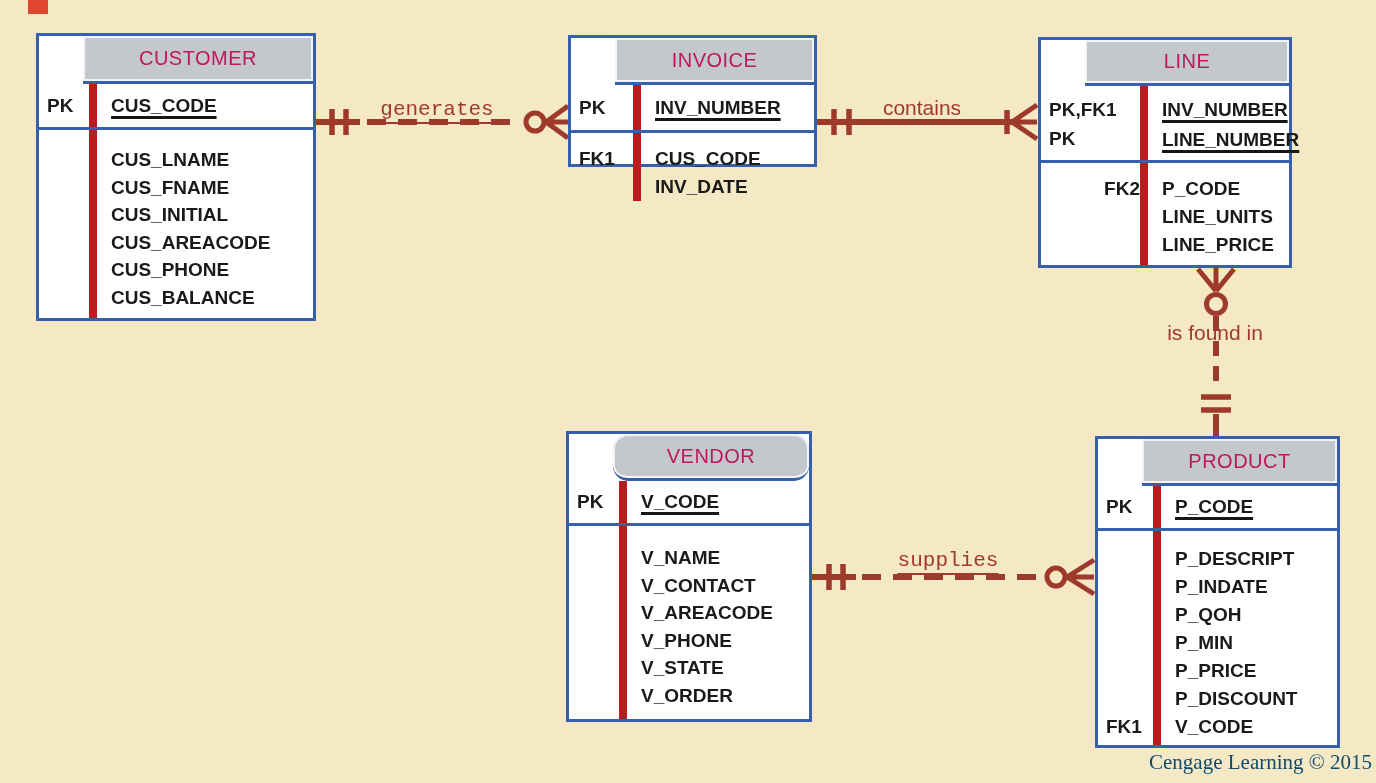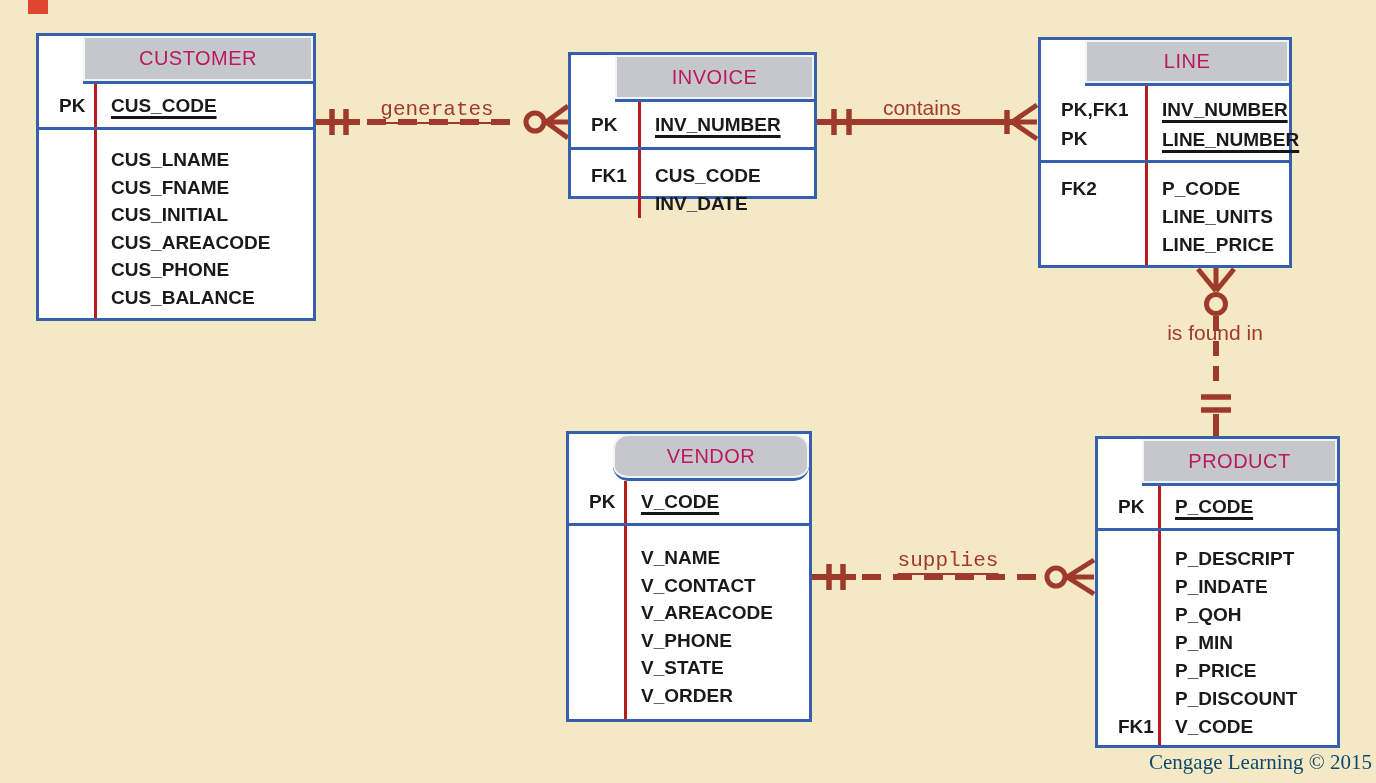--- a/index.html
+++ b/index.html
@@ -18,21 +18,21 @@
   .ehead{
     box-sizing:border-box; flex:0 0 auto;
     background:#c4c8cc; border-bottom:3px solid #3560ad;
     box-shadow:inset 0 0 0 2px rgba(255,255,255,.8);
     display:flex; align-items:center; justify-content:center;
     font-size:20px; color:#be185d; letter-spacing:.5px;margin-left:44px;
   }
   .esec{box-sizing:border-box; display:flex; flex:0 0 auto;}
   .esec.keysec{border-bottom:3px solid #3560ad;}
   .esec.grow{flex:1 1 auto;}
-  .kcol{box-sizing:border-box; flex:0 0 auto; border-right:3px solid #b91c1c; padding-left:20px;}
+  .kcol{box-sizing:border-box; flex:0 0 auto; border-right:8px solid #b91c1c; padding-left:8px;}
   .acol{box-sizing:border-box; flex:1 1 auto; padding-left:14px;}
   .attr,.ktext{
     font-size:19px; font-weight:700; color:#1a1a1a; white-space:nowrap;
   }
   .u{
     text-decoration:underline;
     text-decoration-thickness:2.5px;
     text-underline-offset:4px;
     text-decoration-color:#161616;
   }
@@ -108,21 +108,21 @@
         <div class="attr">CUS_LNAME</div>
         <div class="attr">CUS_FNAME</div>
         <div class="attr">CUS_INITIAL</div>
         <div class="attr">CUS_AREACODE</div>
         <div class="attr">CUS_PHONE</div>
         <div class="attr">CUS_BALANCE</div>
       </div>
     </div>
   </div>
 
-  <div class="entity" style="left:568px;top:52px;width:249px;height:147px;">
+  <div class="entity" style="left:568px;top:35px;width:249px;height:132px;">
     <div class="ehead" style="height:47px;">
       <span>INVOICE</span>
     </div>
     <div class="esec keysec" style="height:48px;">
       <div class="kcol" style="width:70px;line-height:45px;">
         <span class="ktext">PK</span>
       </div>
       <div class="acol" style="line-height:45px;">
         <span class="attr u">INV_NUMBER</span>
       </div>
@@ -146,21 +146,21 @@
       <div class="kcol" style="width:107px;padding-top:9px;line-height:29px;">
         <div class="ktext">PK,FK1</div>
         <div class="ktext">PK</div>
       </div>
       <div class="acol" style="padding-top:9px;line-height:29px;">
         <div><span class="attr u">INV_NUMBER</span></div>
         <div><span class="attr u">LINE_NUMBER</span></div>
       </div>
     </div>
     <div class="esec grow">
-      <div class="kcol" style="width:107px;padding-top:12px;line-height:28px;">
+      <div class="kcol" style="width:107px;padding-top:12px;line-height:28px;text-align:right;">
         <span class="ktext">FK2</span>
       </div>
       <div class="acol" style="padding-top:12px;line-height:28px;">
         <div class="attr">P_CODE</div>
         <div class="attr">LINE_UNITS</div>
         <div class="attr">LINE_PRICE</div>
       </div>
     </div>
   </div>
 

